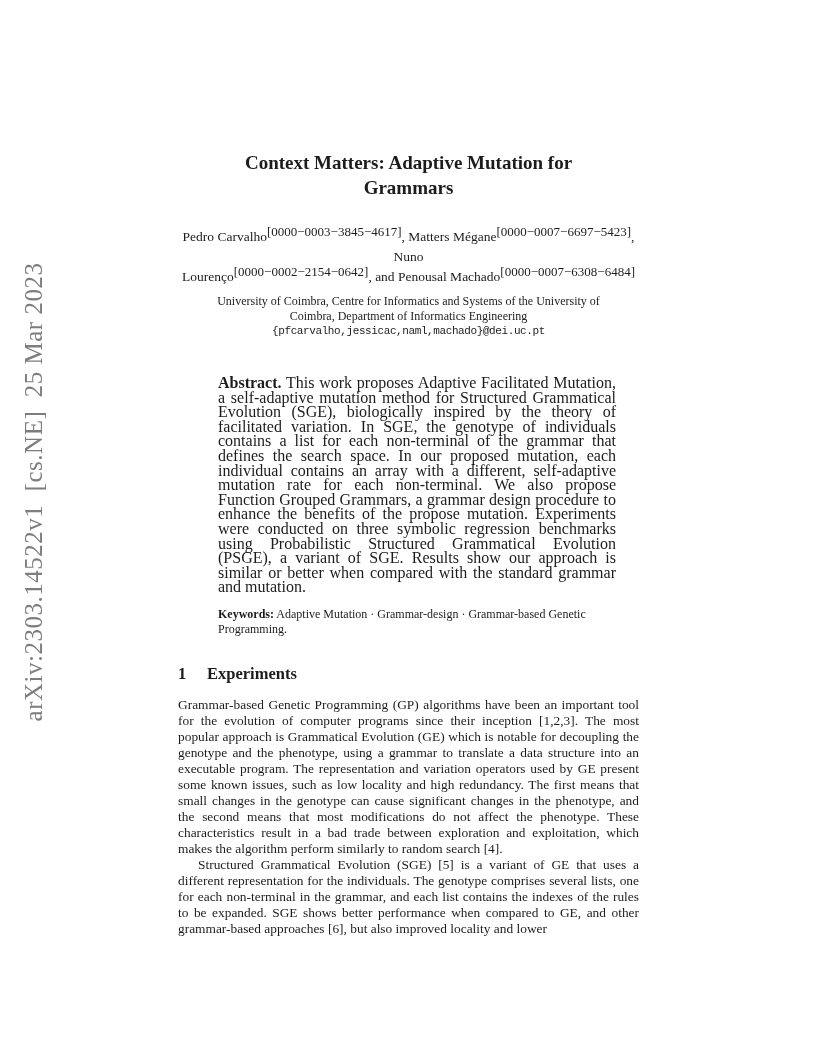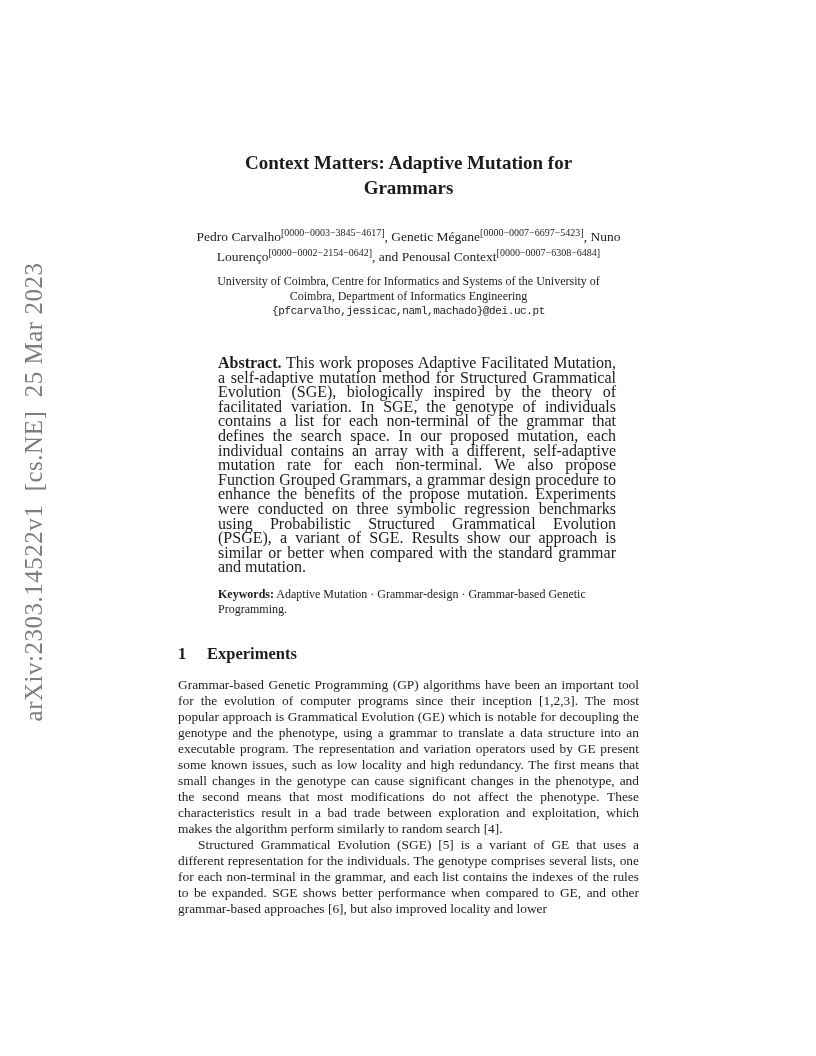--- a/index.html
+++ b/index.html
@@ -41,21 +41,21 @@
     font-weight: bold;
     line-height: 25px;
   }
   .authors {
     margin-top: 27px;
     text-align: center;
     font-size: 13.5px;
     line-height: 20px;
   }
   .authors sup {
-    font-size: 10px;
+    font-size: 13px;
     vertical-align: super;
     line-height: 0;
   }
   .affiliation {
     margin-top: 7px;
     text-align: center;
     font-size: 12px;
     line-height: 15px;
   }
   .email {
@@ -106,22 +106,22 @@
   <div class="watermark">arXiv:2303.14522v1  [cs.NE]  25 Mar 2023</div>
 
   <div class="content">
 
     <div class="title">
       <div>Context Matters: Adaptive Mutation for</div>
       <div>Grammars</div>
     </div>
 
     <div class="authors">
-      <div><span>Pedro Carvalho</span><sup>[0000−0003−3845−4617]</sup><span>, </span><span>Genetic Mégane</span><sup>[0000−0007−6697−5423]</sup><span>, Nuno</span></div>
-      <div><span>Lourenço</span><sup>[0000−0002−2154−0642]</sup><span>, and </span><span>Penousal Context</span><sup>[0000−0007−6308−6484]</sup></div>
+      <div><span>Pedro Carvalho</span><sup>[0000−0003−3845−4617]</sup><span>, </span><span>Matters Mégane</span><sup>[0000−0007−6697−5423]</sup><span>, Nuno</span></div>
+      <div><span>Lourenço</span><sup>[0000−0002−2154−0642]</sup><span>, and </span><span>Penousal Machado</span><sup>[0000−0007−6308−6484]</sup></div>
     </div>
 
     <div class="affiliation">
       <div>University of Coimbra, Centre for Informatics and Systems of the University of</div>
       <div>Coimbra, Department of Informatics Engineering</div>
     </div>
     <div class="email">{pfcarvalho,jessicac,naml,machado}@dei.uc.pt</div>
 
     <div class="abstract"><span class="label">Abstract.</span><span> This work proposes Adaptive Facilitated Mutation, a self-adaptive mutation method for Structured Grammatical Evolution (SGE), biologically inspired by the theory of facilitated variation. In SGE, the genotype of individuals contains a list for each non-terminal of the grammar that defines the search space. In our proposed mutation, each individual contains an array with a different, self-adaptive mutation rate for each non-terminal. We also propose Function Grouped Grammars, a grammar design procedure to enhance the benefits of the propose mutation. Experiments were conducted on three symbolic regression benchmarks using Probabilistic Structured Grammatical Evolution (PSGE), a variant of SGE. Results show our approach is similar or better when compared with the standard grammar and mutation.</span></div>
 

